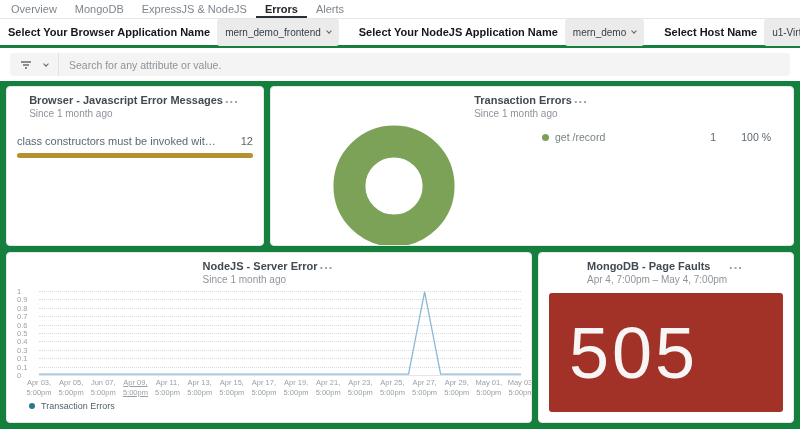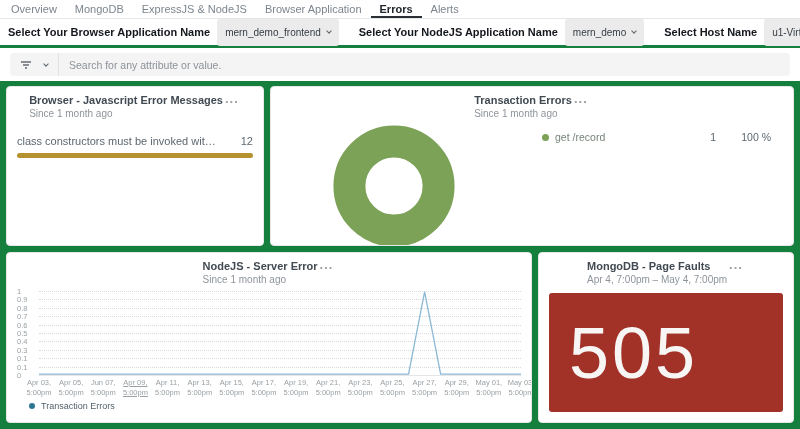--- a/index.html
+++ b/index.html
@@ -85,21 +85,20 @@
             align-items:center; padding-left:20px; color:#f7f6f5; font-size:72px;
             letter-spacing:3px; line-height:1; }
 </style>
 </head>
 <body>
 
 <div class="tabbar" id="tabbar">
     <div class="tab">Overview</div>
     <div class="tab">MongoDB</div>
     <div class="tab">ExpressJS &amp; NodeJS</div>
-    <div class="tab">Browser Application</div>
     <div class="tab active">Errors</div>
     <div class="tab">Alerts</div>
   </div>
 
 <div class="filterbar">
   <span class="flabel">Select Your Browser Application Name</span>
   <button class="pill">
     <span>mern_demo_frontend</span>
     <i class="chev"></i>
   </button>

